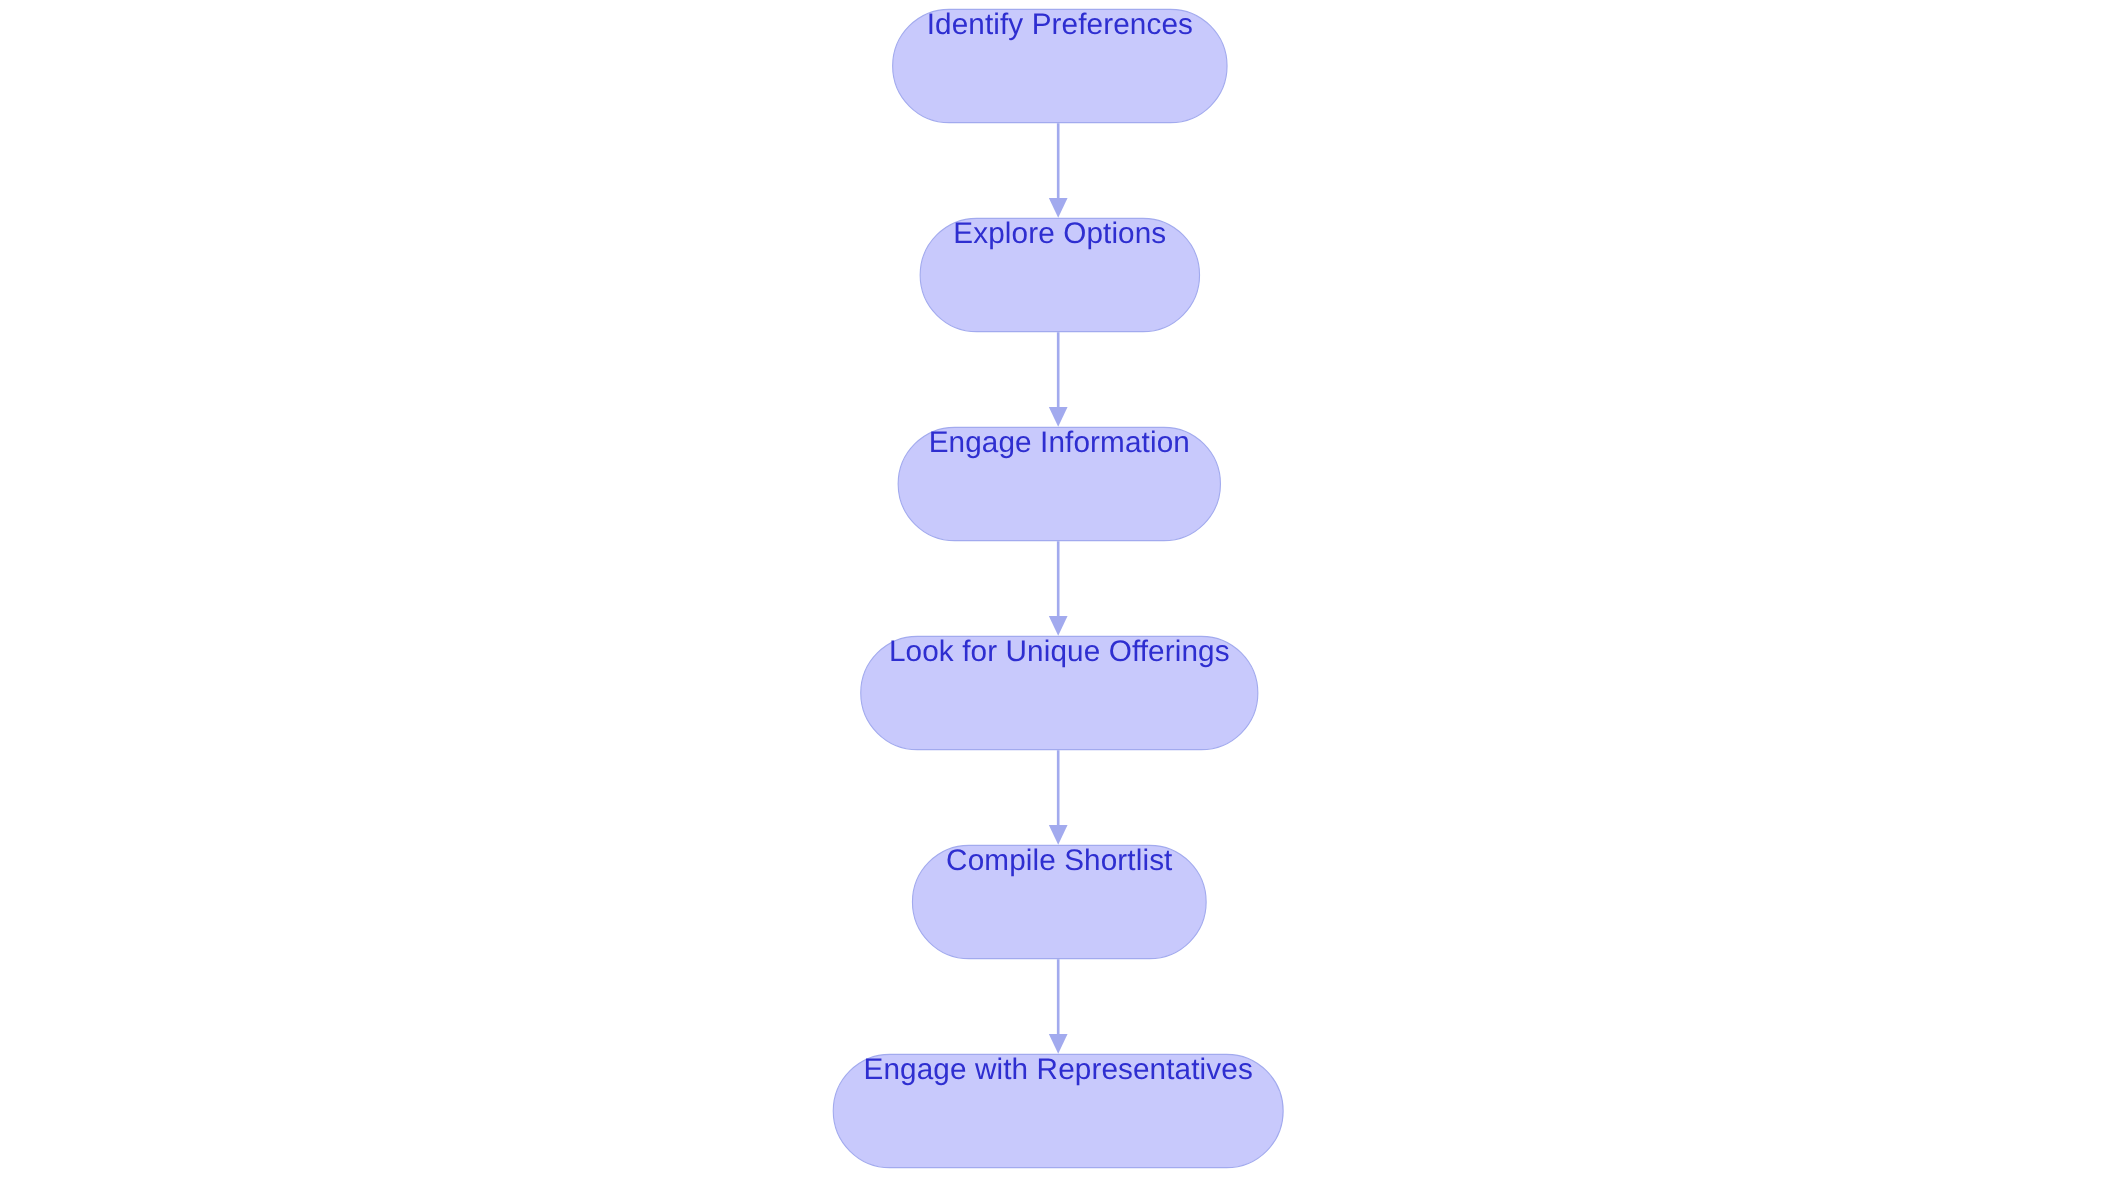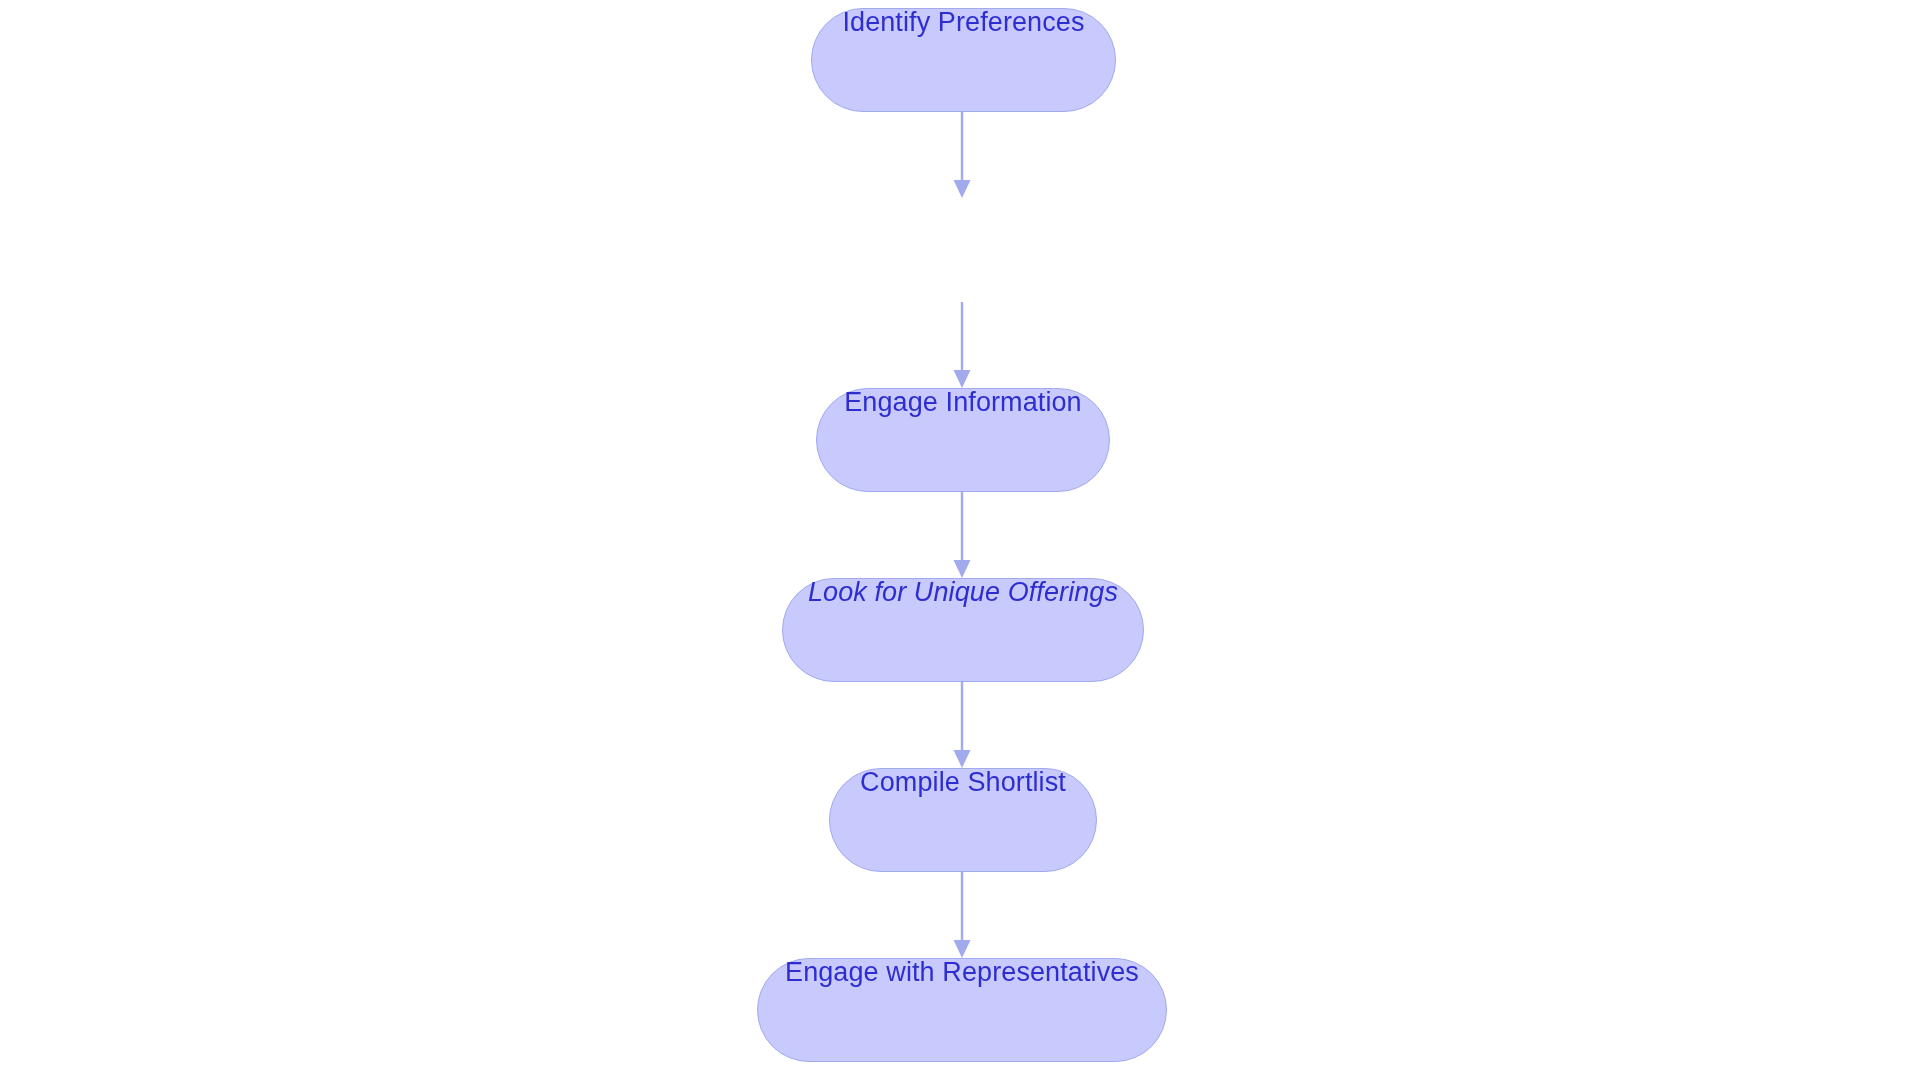--- a/index.html
+++ b/index.html
@@ -87,26 +87,29 @@
     <svg width="24" height="86" viewBox="0 0 24 86" xmlns="http://www.w3.org/2000/svg">
       <line x1="12" y1="0" x2="12" y2="72" stroke="#A2AAEE" stroke-width="2.4"></line>
       <polygon points="12,86 3.5,68 20.5,68" fill="#A2AAEE"></polygon>
     </svg>
   </div>
 
   <div class="flow-node" style="left:811px; top:8px; width:305px;">
     <span class="flow-node-label">Identify Preferences</span>
   </div>
 
+  <div class="flow-node" style="left:836px; top:198px; width:255px;">
+    <span class="flow-node-label">Explore Options</span>
+  </div>
 
   <div class="flow-node" style="left:816px; top:388px; width:294px;">
     <span class="flow-node-label">Engage Information</span>
   </div>
 
-  <div class="flow-node" style="left:782px; top:578px; width:362px;font-style:italic;">
+  <div class="flow-node" style="left:782px; top:578px; width:362px;">
     <span class="flow-node-label">Look for Unique Offerings</span>
   </div>
 
   <div class="flow-node" style="left:829px; top:768px; width:268px;">
     <span class="flow-node-label">Compile Shortlist</span>
   </div>
 
   <div class="flow-node" style="left:757px; top:958px; width:410px;">
     <span class="flow-node-label">Engage with Representatives</span>
   </div>

